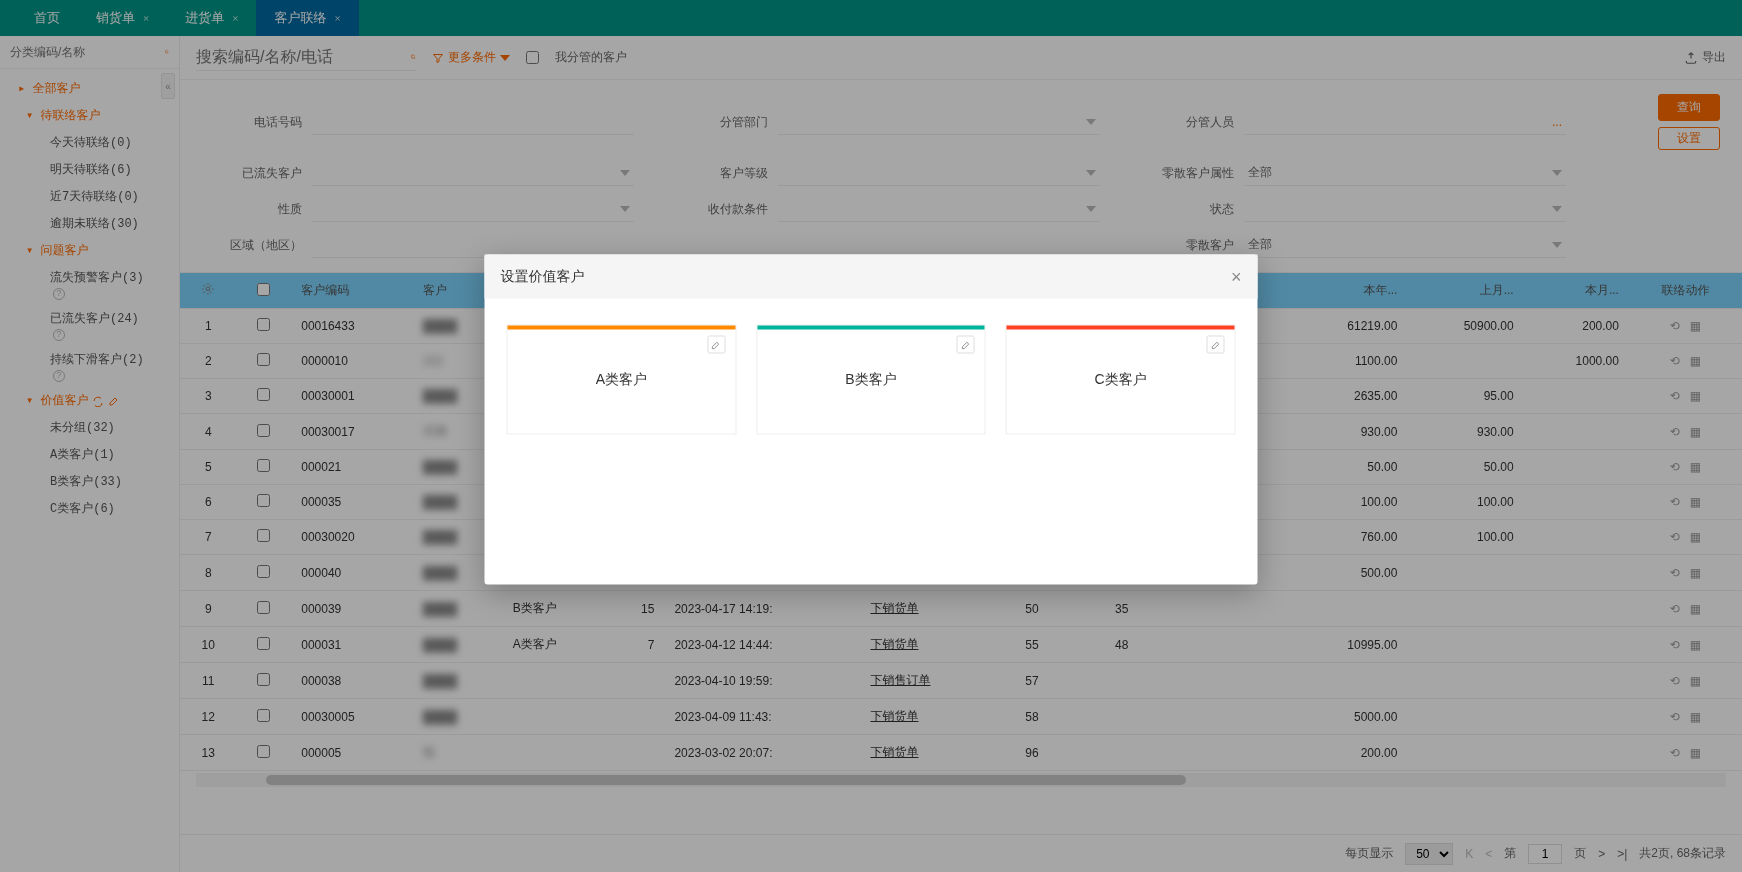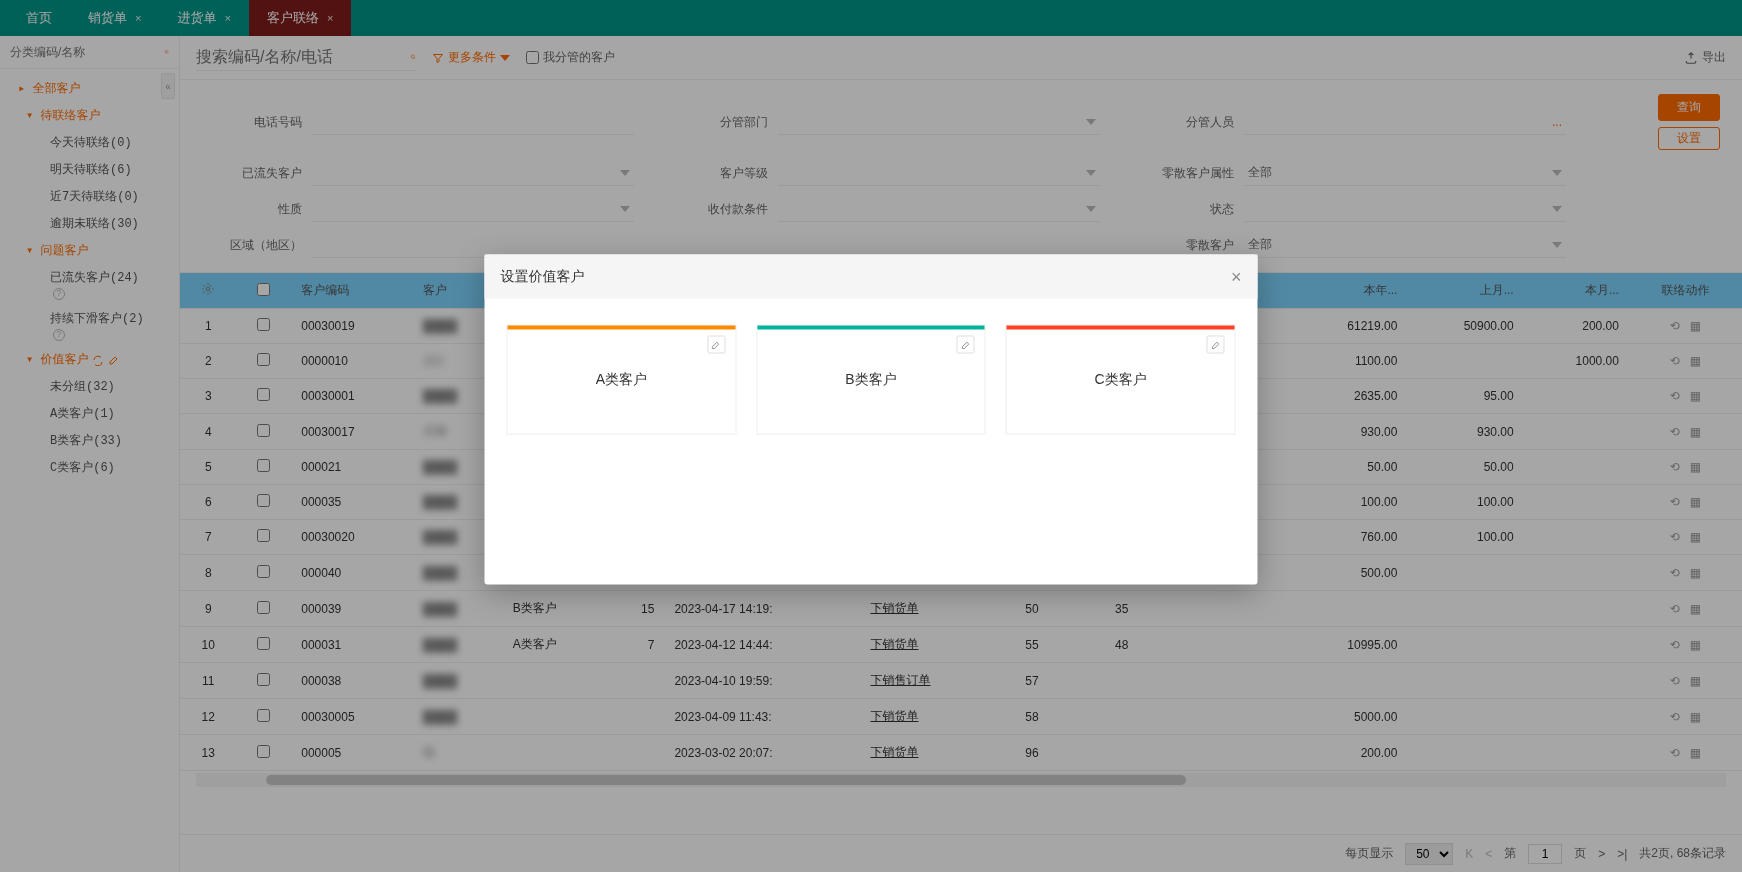--- a/index.html
+++ b/index.html
@@ -1,38 +1,38 @@
 <!DOCTYPE html>
 <html><head>
 <meta charset="utf-8">
 <style>
 * { margin: 0; padding: 0; box-sizing: border-box; }
 body { font-family: "Microsoft YaHei", Arial, sans-serif; font-size: 12px; color: #333; background: #fff; position: relative; width: 1742px; height: 872px; overflow: hidden; }
 .overlay { position: absolute; inset: 0; background: rgba(0,0,0,0.35); z-index: 50; }
-.top-tabs { height: 36px; background: #009688; display: flex; align-items: stretch; padding-left: 8px; }
+.top-tabs { height: 36px; background: #009688; display: flex; align-items: stretch; padding-left: 16px; font-family: Liberation Serif, serif; }
 .top-tab { display: flex; align-items: center; padding: 0 18px; color: #fff; font-size: 13px; gap: 8px; cursor: pointer; }
-.top-tab.active { background: #7f1d1d; }
+.top-tab.active { background: #0369a1; }
 .close-x { font-size: 11px; opacity: .85; }
 .layout { display: flex; height: calc(100% - 36px); }
 .sidebar { width: 180px; border-right: 1px solid #eee; display: flex; flex-direction: column; }
 .side-search { display: flex; align-items: center; padding: 8px 10px; border-bottom: 1px solid #f0f0f0; }
 .side-search input { border: none; outline: none; flex: 1; font-size: 12px; color: #666; }
 .glass { width: 16px; height: 16px; }
 .glass path { fill: none; stroke: #ff6a00; stroke-width: 2; }
 .tree { flex: 1; overflow: auto; padding: 6px 4px; font-size: 12px; font-family: Liberation Mono, monospace; }
 .tree-node { padding: 5px 8px 5px 14px; color: #ff6a00; display: flex; align-items: center; gap: 6px; }
 .tree-group { padding: 5px 8px 5px 22px; color: #ff6a00; display: flex; align-items: center; gap: 4px; }
 .tree-leaf { padding: 5px 8px 5px 46px; color: #555; }
 .collapse-btn { position: relative; width: 14px; height: 26px; background: #f5f5f5; border: 1px solid #e5e5e5; border-radius: 2px; align-self: flex-start; margin: 4px 4px 0 auto; display: flex; align-items: center; justify-content: center; color: #999; font-size: 10px; }
 .main { flex: 1; display: flex; flex-direction: column; overflow: hidden; }
 .toolbar { display: flex; align-items: center; padding: 8px 16px; gap: 16px; border-bottom: 1px solid #f0f0f0; }
 .search-box { display: flex; align-items: center; gap: 8px; width: 220px; border-bottom: 1px solid #eee; }
 .search-box input { border: none; outline: none; flex: 1; font-size: 16px; padding: 4px 0; color: #666; }
 .link-orange { color: #ff6a00; display: flex; align-items: center; gap: 4px; cursor: pointer; }
-.chk { display: flex; align-items: center; gap: 4px; color: #666; }
+.chk { display: flex; align-items: center; gap: 16px; color: #666; }
 .chk input { width: 13px; height: 13px; }
 .export { margin-left: auto; display: flex; align-items: center; gap: 4px; color: #666; cursor: pointer; }
 .filters { padding: 14px 22px; display: grid; grid-template-columns: repeat(3,1fr) 120px; gap: 10px 34px; align-items: center; border-bottom: 1px solid #f0f0f0; }
 .ff { display: flex; align-items: center; gap: 10px; }
 .ff label { width: 100px; text-align: right; color: #666; font-size: 12px; }
 .ff .control { flex: 1; height: 26px; border-bottom: 1px solid #eee; display: flex; align-items: center; justify-content: space-between; color: #666; padding: 0 4px; }
 .caret-down { width: 10px; height: 6px; }
 .caret-down polygon { fill: #bbb; }
 .btncol { display: flex; flex-direction: column; gap: 6px; align-items: flex-end; }
 .btn-pri { background: #ff6a00; color: #fff; border: 1px solid #ff6a00; padding: 4px 18px; border-radius: 3px; font-size: 12px; cursor: pointer; }
@@ -94,20 +94,21 @@
     </div>
     <div style="display:flex;align-items:flex-start">
       <div class="tree" id="tree">
           <div class="tree-node">▸ 全部客户</div>
           <div class="tree-group">▾ 待联络客户</div>
           <div class="tree-leaf">今天待联络(0)</div>
           <div class="tree-leaf">明天待联络(6)</div>
           <div class="tree-leaf">近7天待联络(0)</div>
           <div class="tree-leaf">逾期未联络(30)</div>
           <div class="tree-group">▾ 问题客户</div>
+          <div class="tree-leaf">流失预警客户(3)<span class="qmark">?</span></div>
           <div class="tree-leaf">已流失客户(24)<span class="qmark">?</span></div>
           <div class="tree-leaf">持续下滑客户(2)<span class="qmark">?</span></div>
           <div class="tree-group">▾ 价值客户 <svg width="12" height="12" viewBox="0 0 24 24">
               <path d="M4 12a8 8 0 0114-5m2 9a8 8 0 01-14 5" fill="none" stroke="#ff6a00" stroke-width="2"></path>
             </svg> <svg width="12" height="12" viewBox="0 0 24 24">
               <path d="M4 20h4l10-10-4-4L4 16v4z" fill="none" stroke="#ff6a00" stroke-width="2"></path>
             </svg></div>
           <div class="tree-leaf">未分组(32)</div>
           <div class="tree-leaf">A类客户(1)</div>
           <div class="tree-leaf">B类客户(33)</div>
@@ -269,21 +270,21 @@
               <th class="num">本年...</th>
               <th class="num">上月...</th>
               <th class="num">本月...</th>
               <th class="ctr">联络动作</th>
             </tr>
           </thead>
         <tbody id="tbody">
             <tr>
               <td class="ctr">1</td>
               <td class="ctr"><input type="checkbox" style=""></td>
-              <td>00030019</td>
+              <td>00016433</td>
               <td><span class="blur">████</span></td>
               <td></td>
               <td class="num"></td>
               <td></td>
               <td></td>
               <td class="num"></td>
               <td class="num"></td>
               <td><span class="blur"></span></td>
               <td class="num">61219.00</td>
               <td class="num">50900.00</td>

